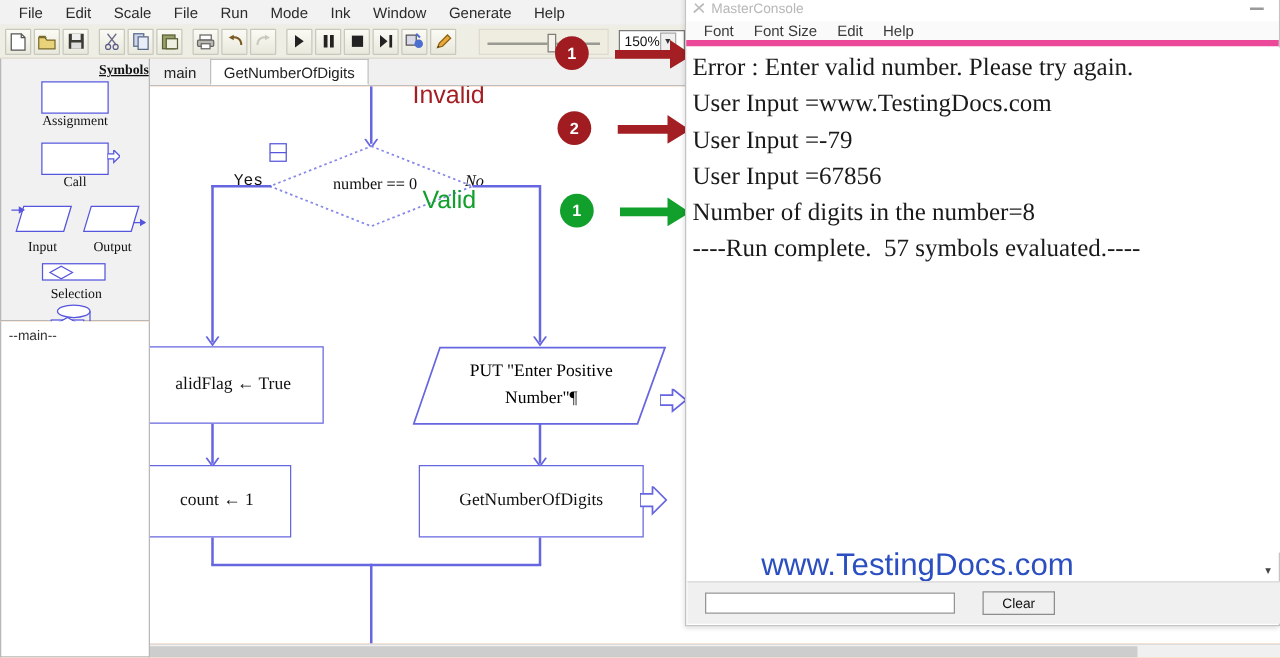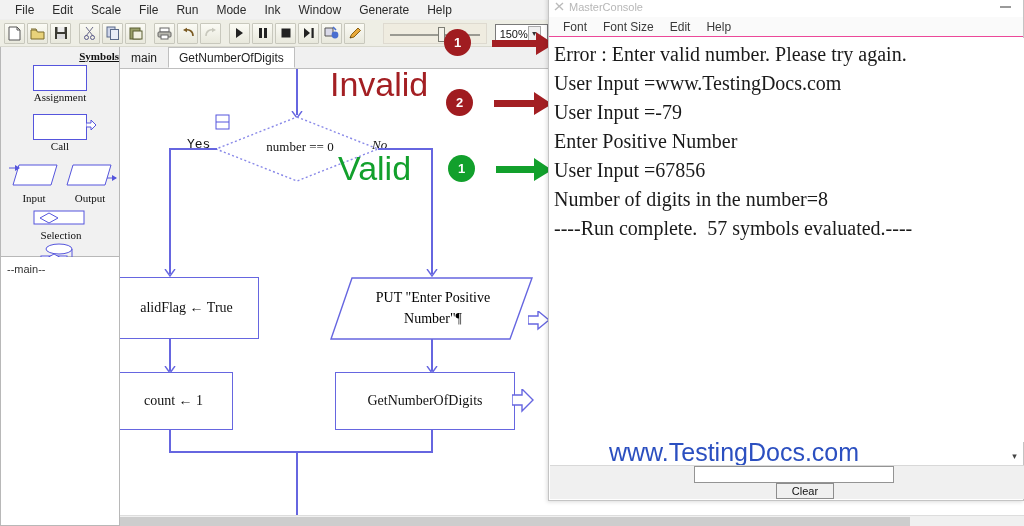--- a/index.html
+++ b/index.html
@@ -107,51 +107,51 @@
   .fline { position:absolute; background:#6666e0; }
   .flabel { position:absolute; font-family:"Liberation Serif", serif; font-size:13px; color:#111; }
 
   
   .badge {
     position:absolute; width:27px; height:27px; border-radius:50%;
     display:flex; align-items:center; justify-content:center;
     color:#fff; font-weight:bold; font-size:13px;
     font-family:"Liberation Sans", sans-serif;
   }
-  .anno-text { position:absolute; font-size:34px; font-family:"Liberation Sans", sans-serif; }
+  .anno-text { position:absolute; font-size:20px; font-family:"Liberation Sans", sans-serif; }
 
   
   #console-window {
     position:absolute; left:548px; top:-4px; width:476px; height:505px;
     background:#ffffff; border:1px solid #c4c4c4;
     box-shadow:-1px 1px 4px rgba(0,0,0,.14);
   }
   .cw-title {
     height:20px; background:#ffffff; display:flex; align-items:center;
     padding:0 4px; position:relative;
   }
   .cw-title-text { font-size:11px; color:#b7b7b7; margin-left:4px; }
   .cw-min { position:absolute; right:12px; top:9px; width:11px; height:2px; background:#9a9a9a; }
-  .cw-menubar { height:20px; background:#fafafa; border-bottom:1px solid #ec4899;
+  .cw-menubar { height:20px; background:#fafafa; border-bottom:5px solid #ec4899;
     display:flex; align-items:center; padding-left:6px; }
   .cw-menubar .mi { font-size:12px; color:#3a3a3a; padding:2px 8px; }
   .cw-out {
     position:absolute; left:1px; top:41px; width:474px; height:404px;
     background:#ffffff; overflow:hidden; padding:2px 0 0 4px;
   }
   .cw-line { font-family:"Liberation Serif", serif; font-size:20px; color:#1a1a1a;
     line-height:29px; white-space:pre; }
   .watermark {
     position:absolute; left:60px; top:441px; font-size:25px; color:#2b4fc0;
     font-family:"Liberation Sans", sans-serif;
   }
   .cw-bottom {
     position:absolute; left:1px; bottom:1px; width:474px; height:34px;
     background:#f0f0f0; border-top:1px solid #d8d8d8;
-    display:flex; align-items:center; padding-left:14px;flex-direction:column;
+    display:flex; align-items:center; padding-left:14px;
   }
   .cw-input { width:200px; height:17px; background:#fff; border:1px solid #949494; }
   .cw-clear { margin-left:22px; width:58px; height:19px; background:#f0f0f0;
     border:1px solid #8d8d8d; font-size:11px; color:#111;
     display:flex; align-items:center; justify-content:center; }
   .cw-scroll { position:absolute; right:2px; bottom:38px; width:13px; height:13px;
     display:flex; align-items:center; justify-content:center;
     font-size:9px; color:#444; }
 </style>
 </head>
@@ -448,21 +448,20 @@
     <div class="mi">Font</div>
     <div class="mi">Font Size</div>
     <div class="mi">Edit</div>
     <div class="mi">Help</div>
   </div>
 
   <div class="cw-out">
     <div class="cw-line">Error : Enter valid number. Please try again.</div>
     <div class="cw-line">User Input =www.TestingDocs.com</div>
     <div class="cw-line">User Input =-79</div>
-    <div class="cw-line">Enter Positive Number</div>
     <div class="cw-line">User Input =67856</div>
     <div class="cw-line">Number of digits in the number=8</div>
     <div class="cw-line">----Run complete.  57 symbols evaluated.----</div>
   </div>
 
   <div class="watermark">www.TestingDocs.com</div>
 
   <div class="cw-scroll">▾</div>
 
   <div class="cw-bottom">

